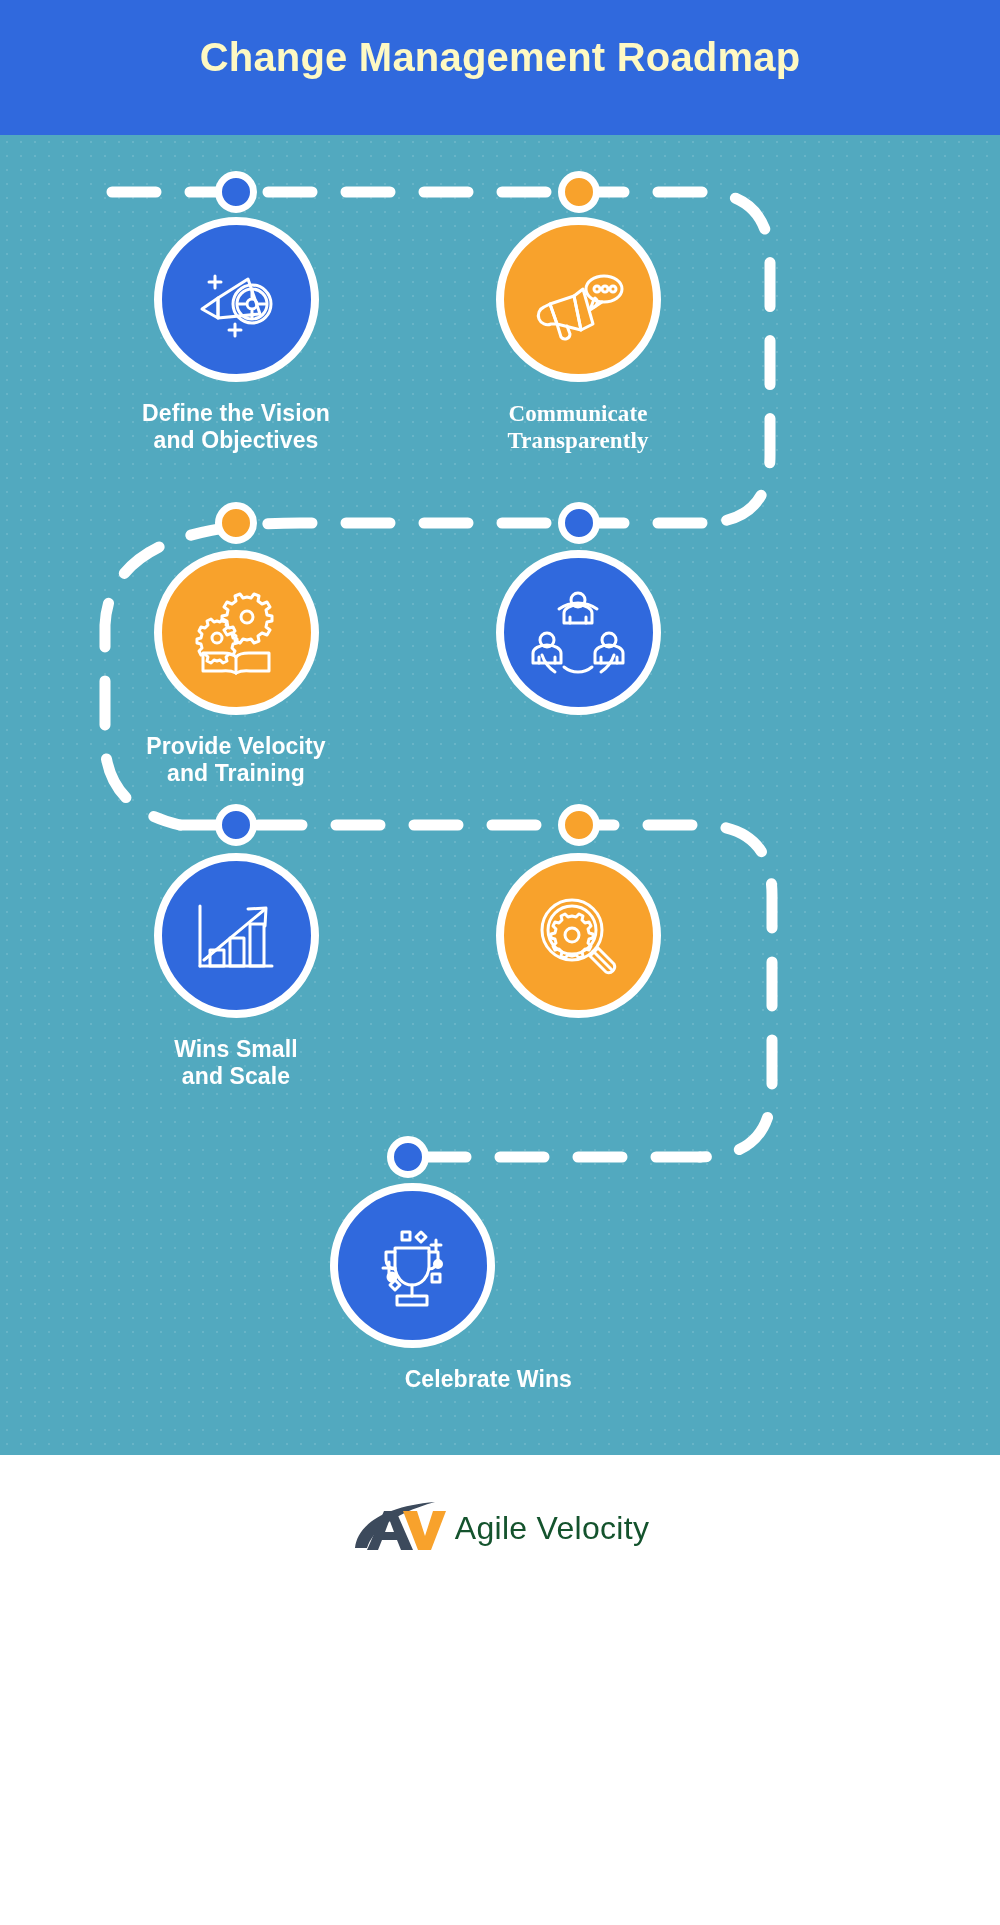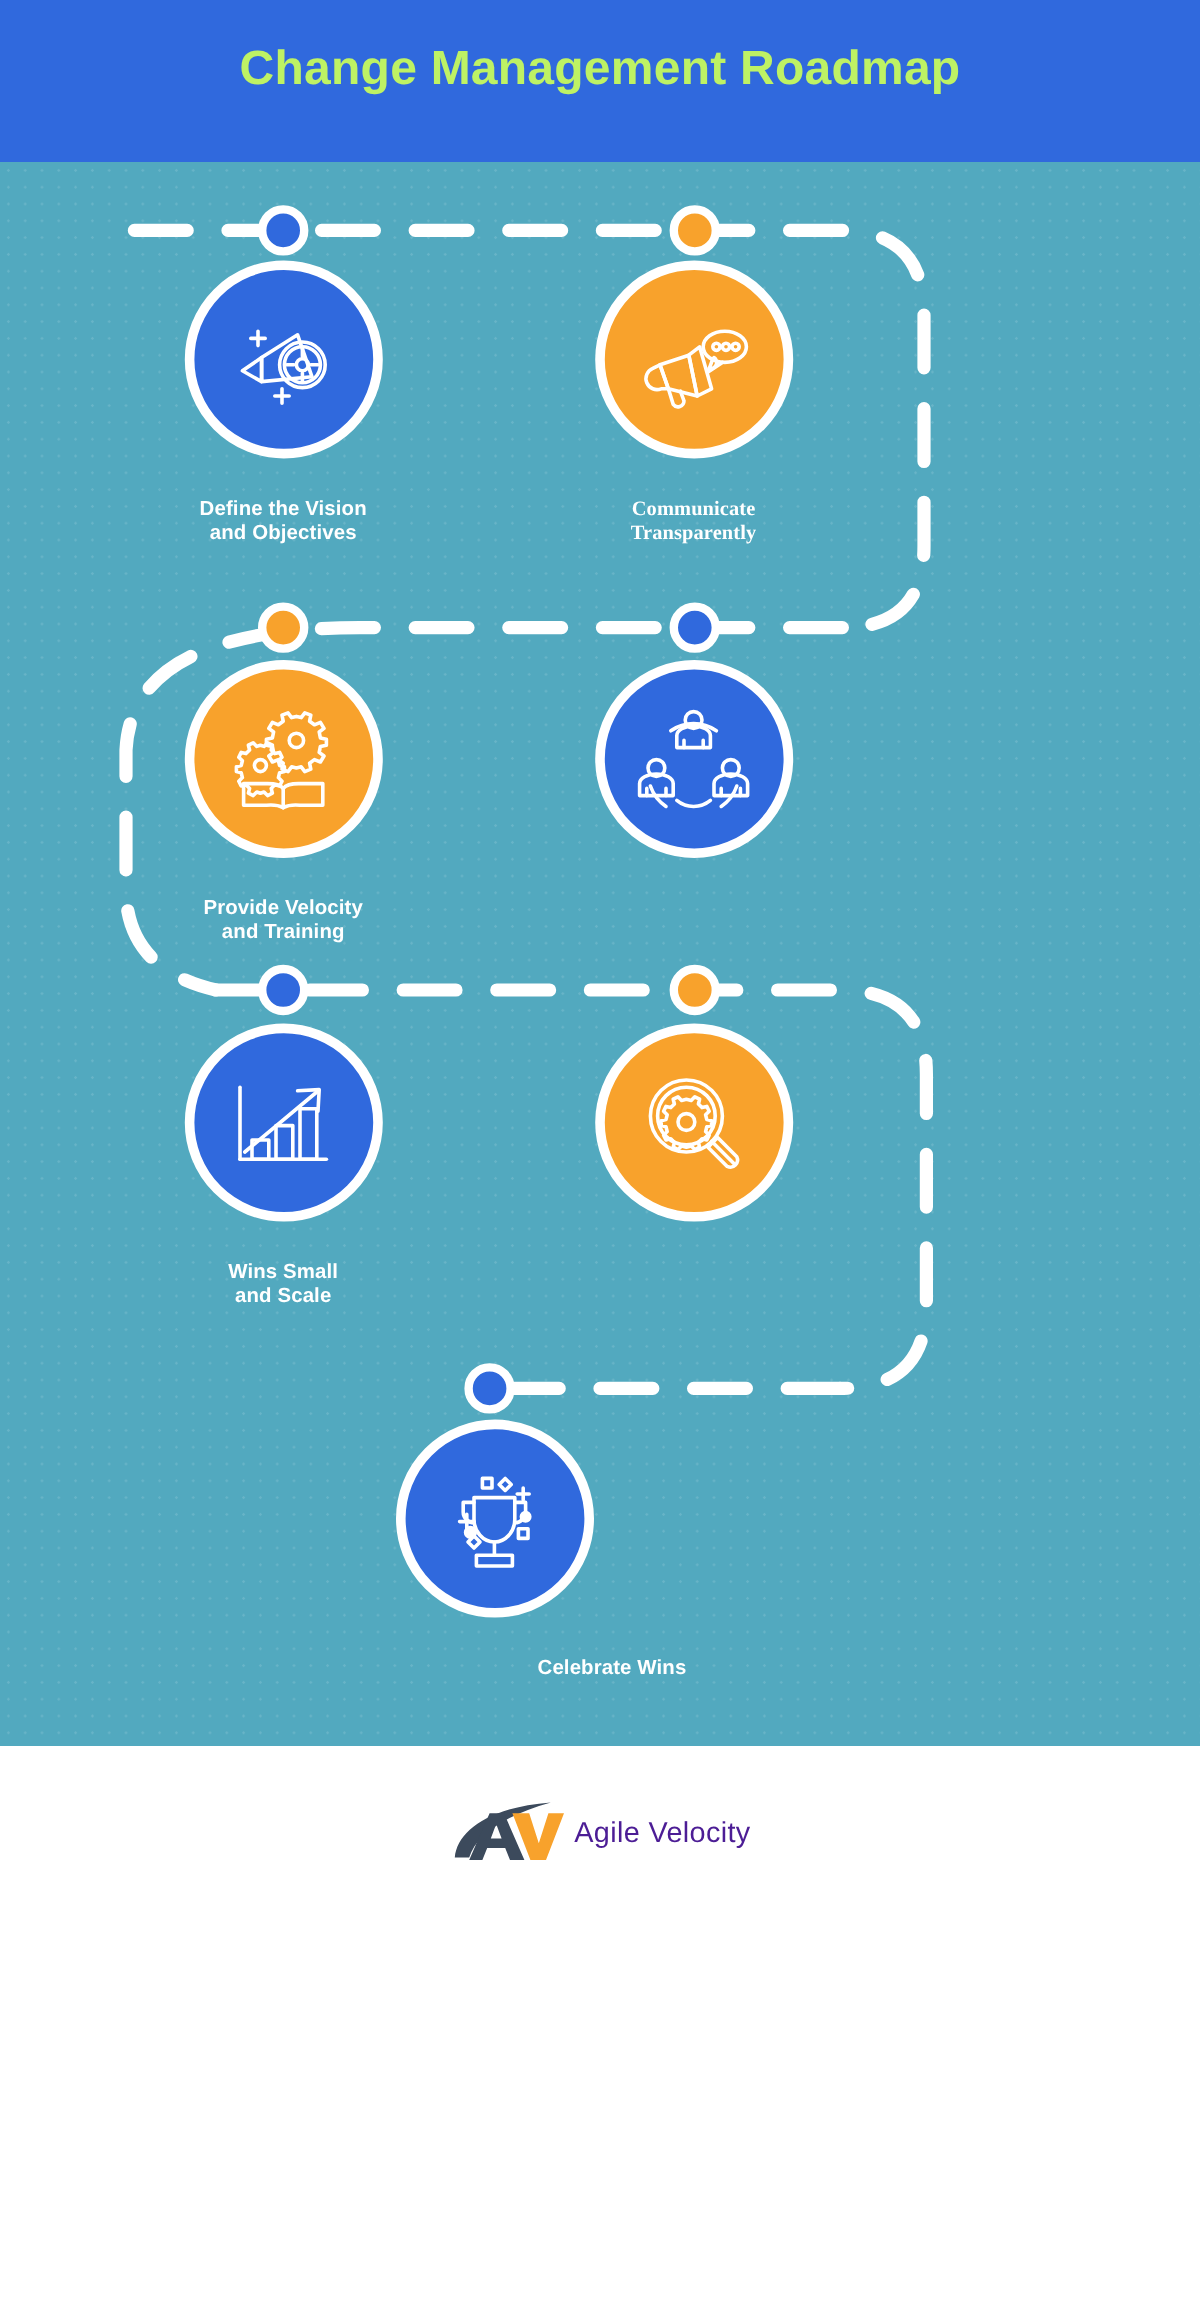--- a/index.html
+++ b/index.html
@@ -23,21 +23,21 @@
     left: 0; top: 0;
     width: 1000px;
     height: 135px;
     background: #3069dd;
   }
   .header-title {
     position: absolute;
     left: 0; right: 0;
     top: 35px;
     text-align: center;
-    color: #bef264;
+    color: #fef9c3;
     font-size: 40px;
     font-weight: bold;
     letter-spacing: 0.2px;
   }
 
   
   .canvas {
     position: absolute;
     left: 0; top: 135px;
     width: 1000px;
@@ -66,23 +66,23 @@
     width: 165px; height: 165px;
     border-radius: 50%;
     border: 8px solid #ffffff;
     display: flex; align-items: center; justify-content: center;
   }
   .circle.blue { background: #3069dd; }
   .circle.orange { background: #f8a22c; }
   .circle svg { display: block; }
 
   .step-label {
-    margin-top: 32px;
+    margin-top: 18px;
     color: #ffffff;
-    font-size: 17px;
+    font-size: 23px;
     font-weight: bold;
     line-height: 1.18;
     letter-spacing: 0.1px;
     white-space: pre-line;
   }
 
   
   .node {
     position: absolute;
     width: 42px; height: 42px;
@@ -98,22 +98,22 @@
     left: 0; top: 1455px;
     width: 1000px; height: 470px;
     background: #ffffff;
     display: flex;
     align-items: flex-start;
     justify-content: center;
     padding-top: 45px;
   }
   .logo { display: flex; align-items: center; gap: 4px; }
   .logo-name {
-    font-size: 24px;
-    color: #4c1d95;
+    font-size: 32px;
+    color: #14532d;
     font-weight: normal;
     letter-spacing: 0.3px;
   }
 </style>
 </head>
 <body>
 
 <div class="page">
 
   <div class="header">

